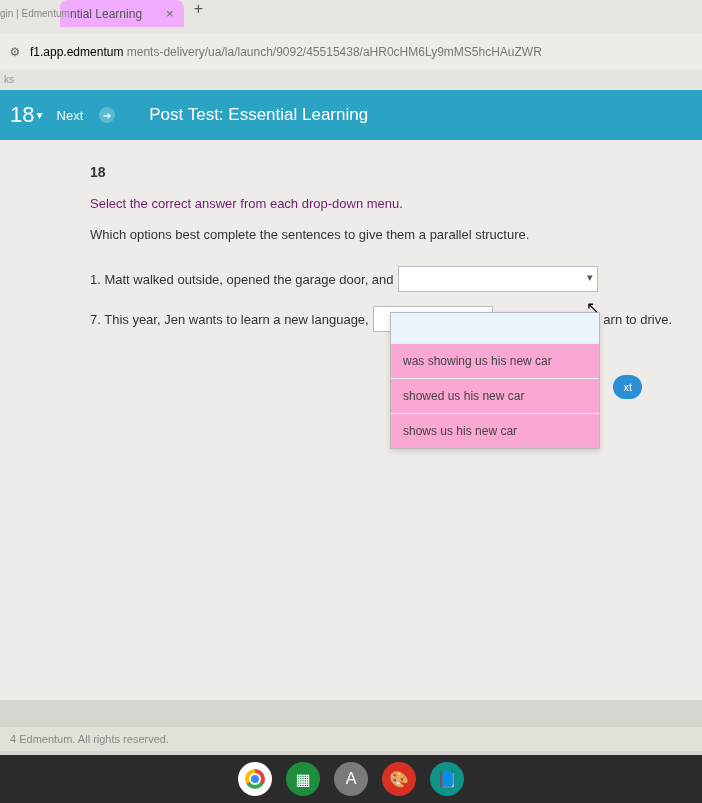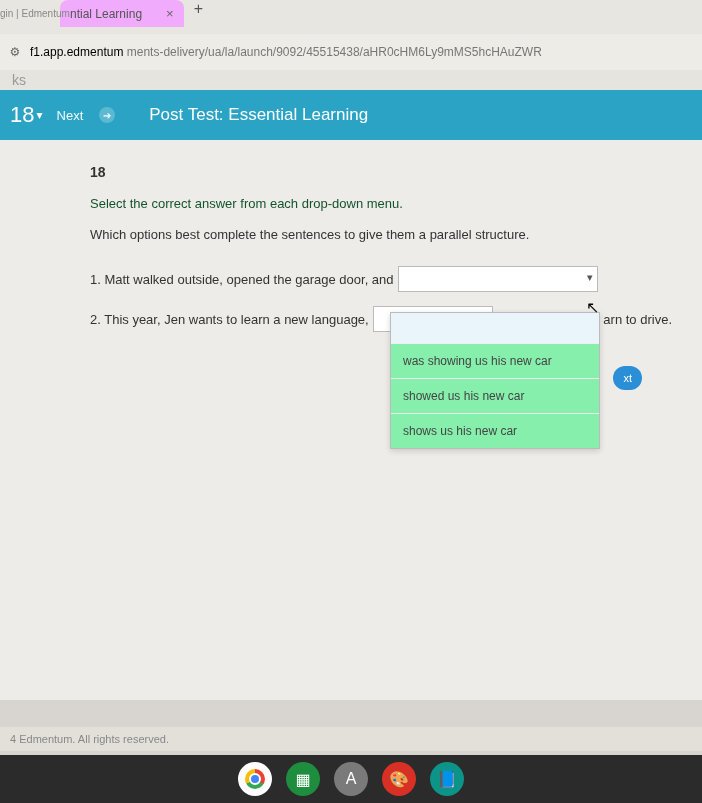--- a/index.html
+++ b/index.html
@@ -11,45 +11,45 @@
   .tab-close { font-size: 13px; color: #666; cursor: pointer; }
   .new-tab { margin-left: 10px; font-size: 16px; color: #555; }
   .tab-bg { position: absolute; left: 0; top: 8px; font-size: 10px; color: #888; }
 
   .addr-row { display: flex; align-items: center; height: 36px; padding: 0 6px; gap: 6px; background: #eeece7; }
   .addr-icon { width: 18px; height: 18px; display: flex; align-items: center; justify-content: center; color: #666; font-size: 12px; }
   .addr-bar { flex: 1; font-size: 12px; color: #444; white-space: nowrap; overflow: hidden; }
   .addr-host { color: #000000; }
   .addr-path { color: #777; }
 
-  .bookmarks-row { height: 20px; background: #e6e4df; font-size: 14px; color: #999; padding-left: 12px; line-height: 20px; }
+  .bookmarks-row { height: 20px; background: #e6e4df; font-size: 10px; color: #999; padding-left: 4px; line-height: 20px; }
 
   .app-header { background: #2aa3c4; color: #fff; height: 50px; display: flex; align-items: center; padding: 0 10px; gap: 14px; }
   .q-selector { font-size: 22px; font-weight: 300; display: flex; align-items: center; gap: 2px; }
   .q-selector .chev { font-size: 12px; }
   .next-btn { font-size: 13px; display: flex; align-items: center; gap: 16px; opacity: 0.95; }
   .next-btn .arrow-circle { width: 16px; height: 16px; border-radius: 50%; background: rgba(255,255,255,0.25); display: flex; align-items: center; justify-content: center; font-size: 10px; }
   .page-title { font-size: 17px; font-weight: 400; margin-left: 20px; }
 
   .content { background: #eeece8; padding: 24px 30px 40px 90px; min-height: 560px; position: relative; }
   .qnum { font-size: 14px; font-weight: bold; color: #333; margin-bottom: 16px; }
-  .instr { font-size: 13px; color: #14532d; margin-bottom: 16px; margin-top: 12px; }
+  .instr { font-size: 13px; color: #701a75; margin-bottom: 16px; margin-top: 12px; }
   .prompt { font-size: 13px; color: #333; margin-bottom: 24px; }
 
   .sentence-row { font-size: 13px; color: #333; margin-bottom: 14px; display: flex; align-items: center; flex-wrap: wrap; gap: 4px; }
   .dd-box { display: inline-block; min-width: 200px; height: 26px; background: #fff; border: 1px solid #bbb; vertical-align: middle; position: relative; }
   .dd-box.small { min-width: 120px; }
   .dd-arrow { position: absolute; right: 4px; top: 4px; font-size: 11px; color: #555; }
 
-  .dropdown-menu { position: absolute; left: 390px; top: 172px; width: 210px; background: #86efac; border: 1px solid #bbb; box-shadow: 0 2px 6px rgba(0,0,0,0.15); z-index: 10; }
+  .dropdown-menu { position: absolute; left: 390px; top: 172px; width: 210px; background: #f9a8d4; border: 1px solid #bbb; box-shadow: 0 2px 6px rgba(0,0,0,0.15); z-index: 10; }
   .dropdown-menu .opt { padding: 10px 12px; font-size: 12px; color: #444; cursor: pointer; }
   .dropdown-menu .opt.blank { height: 30px; background: #eaf4fb; }
   .dropdown-menu .opt + .opt { border-top: 1px solid #eee; }
 
-  .next-pill { position: absolute; right: 60px; top: 226px; background: #2a8fd6; color: #fff; font-size: 11px; padding: 6px 10px; border-radius: 14px; z-index: 5; }
+  .next-pill { position: absolute; right: 60px; top: 235px; background: #2a8fd6; color: #fff; font-size: 11px; padding: 6px 10px; border-radius: 14px; z-index: 5; }
 
   .cursor { position: absolute; left: 586px; top: 158px; z-index: 20; font-size: 16px; color: #000; pointer-events: none; }
 
   .footer { position: absolute; bottom: 52px; left: 0; right: 0; font-size: 11px; color: #888; padding: 6px 10px; background: #e3e0da; }
 
   .taskbar { position: absolute; bottom: 0; left: 0; right: 0; height: 48px; background: #2b2b2b; display: flex; align-items: center; justify-content: center; gap: 14px; }
   .tb-icon { width: 34px; height: 34px; border-radius: 50%; display: flex; align-items: center; justify-content: center; font-size: 16px; color: #fff; }
   .tb-chrome { background: #fff; position: relative; }
   .tb-chrome::before { content: ""; position: absolute; width: 20px; height: 20px; border-radius: 50%; background: conic-gradient(#ea4335 0 120deg, #34a853 120deg 240deg, #fbbc05 240deg 360deg); }
   .tb-chrome::after { content: ""; position: absolute; width: 8px; height: 8px; border-radius: 50%; background: #4285f4; border: 2px solid #fff; }
@@ -98,21 +98,21 @@
   <div class="prompt">Which options best complete the sentences to give them a parallel structure.</div>
 
   <div class="sentence-row">
     <span>1. Matt walked outside, opened the garage door, and</span>
     <span class="dd-box">
       <span class="dd-arrow">▾</span>
     </span>
   </div>
 
   <div class="sentence-row">
-    <span>2. This year, Jen wants to learn a new language,</span>
+    <span>7. This year, Jen wants to learn a new language,</span>
     <span class="dd-box small"></span>
     <span style="margin-left:auto;">arn to drive.</span>
   </div>
 
   <div class="dropdown-menu">
     <div class="opt blank"></div>
     <div class="opt">was showing us his new car</div>
     <div class="opt">showed us his new car</div>
     <div class="opt">shows us his new car</div>
   </div>

